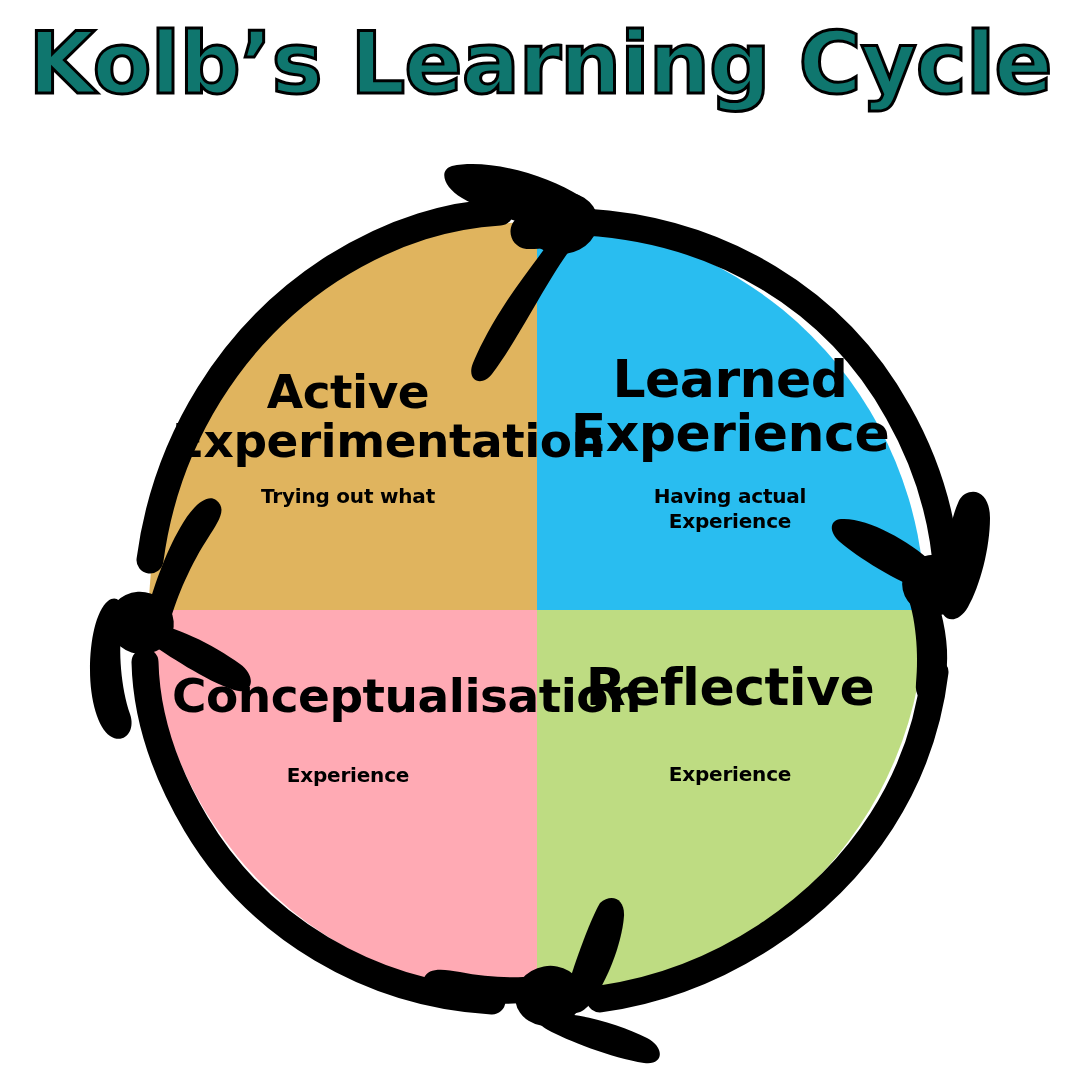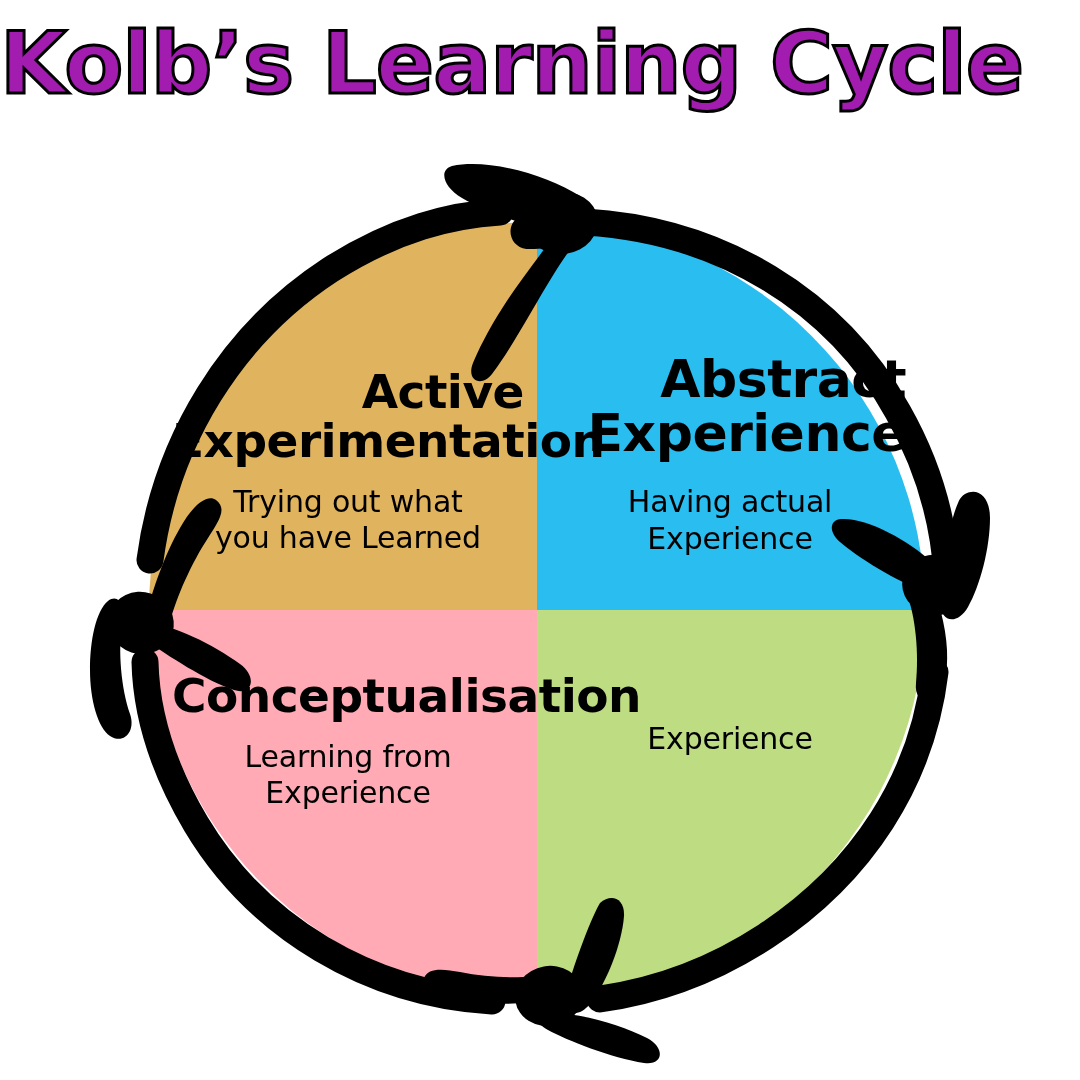--- a/index.html
+++ b/index.html
@@ -22,25 +22,26 @@
     height: 1080px;
     background: #ffffff;
   }
 
   
   .title {
     position: absolute;
     top: 18px;
     left: 0;
     width: 1080px;
+    text-align: center;
     font-family: "DejaVu Sans", "Liberation Sans", sans-serif;
     font-weight: 700;
     font-size: 86px;
     letter-spacing: -1px;
-    color: #a21caf;
+    color: #0f766e;
     line-height: 1.05;
     white-space: nowrap;
     -webkit-text-stroke: 3px #000000;
   }
 
   
   .diagram {
     position: absolute;
     left: 0;
     top: 0;
@@ -61,28 +62,27 @@
     position: absolute;
     color: #000000;
     text-align: center;
     line-height: 1.04;
   }
   .quad-title {
     font-weight: 700;
     font-size: 47px;
     letter-spacing: -0.5px;
     white-space: nowrap;
-    text-align: right;
   }
   .quad-title .l2 {
     display: block;
   }
   .quad-desc {
-    font-weight: 400;
-    font-size: 30px;
+    font-weight: 700;
+    font-size: 20px;
     margin-top: 18px;
     line-height: 1.22;
     letter-spacing: -0.2px;
     white-space: nowrap;
   }
 
   
   #label-ae { left: 172px; top: 368px; width: 352px; }
   #label-ce { left: 554px; top: 352px; width: 352px; }
   #label-ac { left: 172px; top: 672px; width: 352px; }
@@ -223,48 +223,48 @@
 
     </svg>
 
     <div class="quad-label" id="label-ae">
       <div class="quad-title">
         <span>Active</span>
         <span class="l2">Experimentation</span>
       </div>
       <div class="quad-desc">
         <span>Trying out what</span><br>
-        <span>you have Learned</span>
       </div>
     </div>
 
     <div class="quad-label" id="label-ce">
       <div class="quad-title">
-        <span>Abstract</span>
+        <span>Learned</span>
         <span class="l2">Experience</span>
       </div>
       <div class="quad-desc">
         <span>Having actual</span><br>
         <span>Experience</span>
       </div>
     </div>
 
     <div class="quad-label" id="label-ac">
       <div class="quad-title">
         <span class="l2">Conceptualisation</span>
       </div>
       <div class="quad-desc">
-        <span>Learning from</span><br>
-        <span>Experience</span>
-      </div>
-    </div>
-
-    <div class="quad-label" id="label-ro">
-      <div class="quad-title">
-      </div>
-      <div class="quad-desc">
         <br>
         <span>Experience</span>
       </div>
     </div>
 
+    <div class="quad-label" id="label-ro">
+      <div class="quad-title">
+        <span>Reflective</span>
+      </div>
+      <div class="quad-desc">
+        <br>
+        <span>Experience</span>
+      </div>
+    </div>
+
   </div>
 </div>
 
 </body></html>

